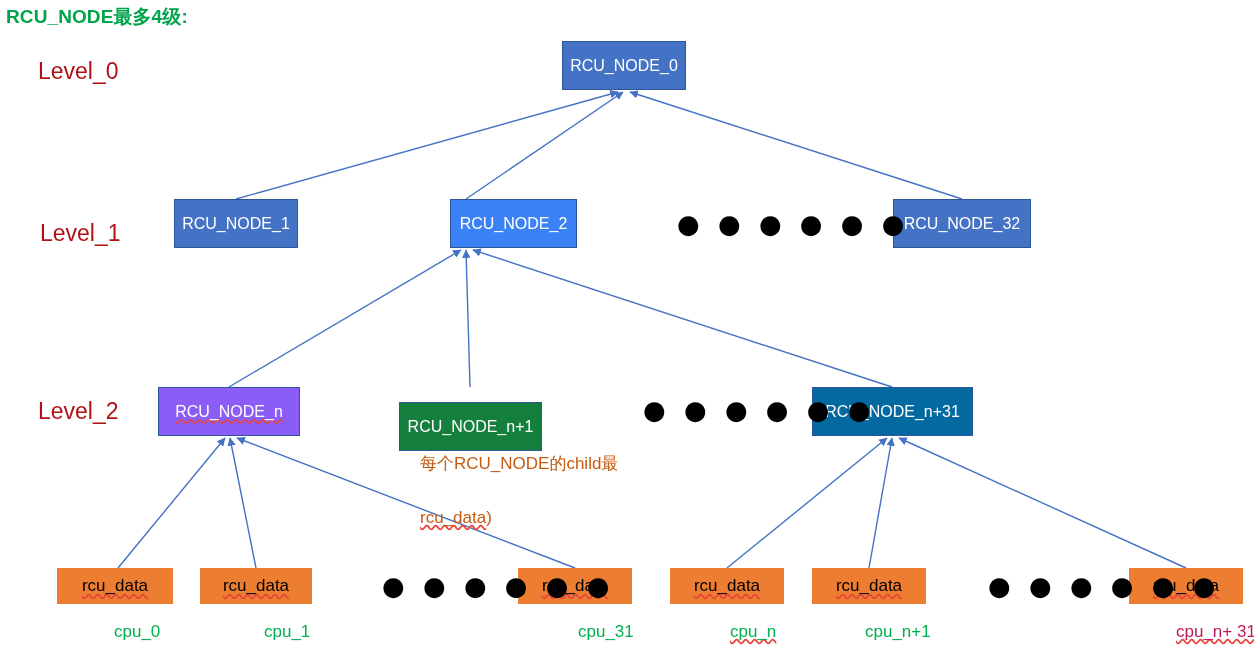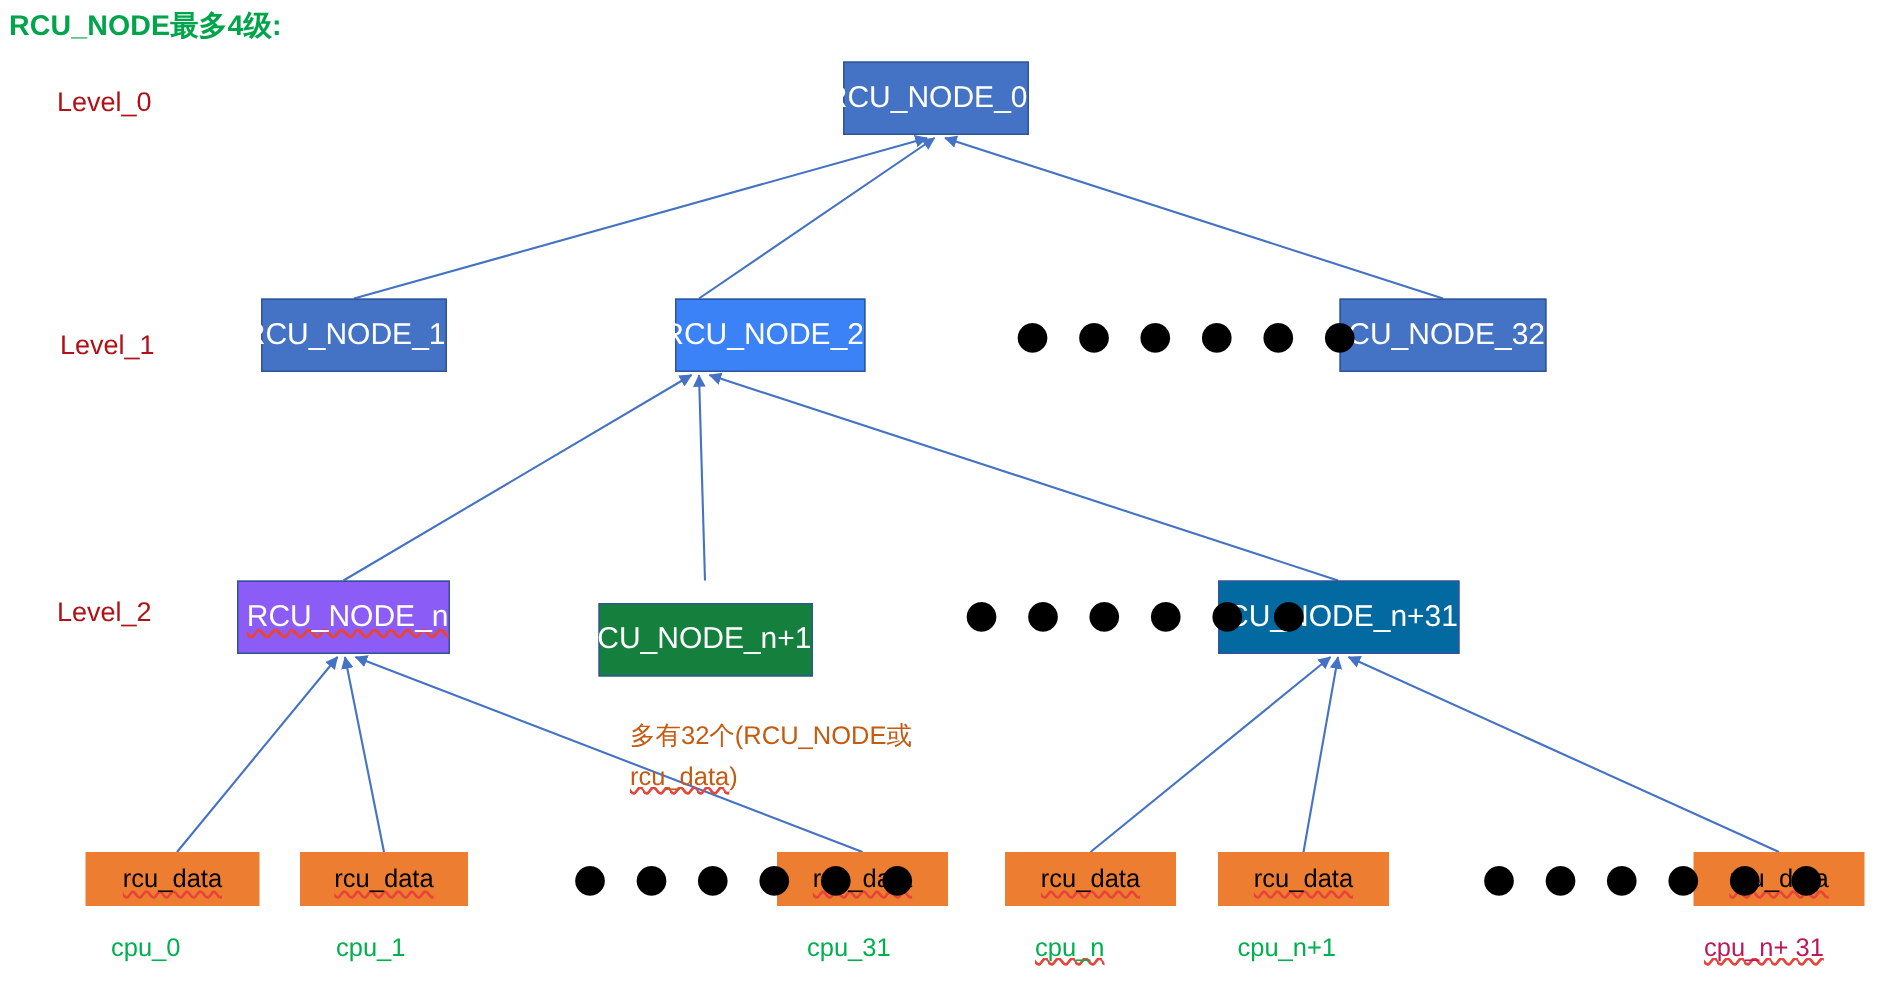--- a/index.html
+++ b/index.html
@@ -7,34 +7,34 @@
        font-family:"Liberation Sans","DejaVu Sans",sans-serif;}
 
   #canvas{position:absolute;left:0;top:0;width:1254px;height:664px;}
 
   svg.edges{position:absolute;left:0;top:0;width:1254px;height:664px;pointer-events:none;}
 
   .hdr{position:absolute;color:#00A44B;font-weight:bold;font-size:19px;letter-spacing:.1px;white-space:nowrap;}
   .hdr1{left:6px;top:4px;}
   .hdr2{left:6px;top:31px;}
 
-  .lvl{position:absolute;color:#B01116;font-size:18px;white-space:nowrap;}
+  .lvl{position:absolute;color:#B01116;font-size:23px;white-space:nowrap;}
 
   .node{position:absolute;background:#4472C4;border:1px solid #2F5597;
-        color:#fff;font-size:20px;display:flex;align-items:center;justify-content:flex-end;
+        color:#fff;font-size:16px;display:flex;align-items:center;justify-content:center;
         box-sizing:border-box;white-space:nowrap;}
 
   .leaf{position:absolute;background:#ED7D31;color:#000;font-size:17px;
         display:flex;align-items:center;justify-content:center;
         box-sizing:border-box;white-space:nowrap;}
 
   .sq{text-decoration:underline wavy #E8443A;text-decoration-skip-ink:none;
       text-underline-offset:2px;}
 
-  .cpu{position:absolute;color:#00B050;font-size:17px;white-space:nowrap;}
+  .cpu{position:absolute;color:#00B050;font-size:17px;white-space:nowrap;margin-left:40px;}
   .cpu.sq{text-decoration:underline wavy #E8443A;text-underline-offset:1px;}
 
   .dots{position:absolute;color:#000;font-size:26px;letter-spacing:5px;
         white-space:nowrap;font-family:"DejaVu Sans",sans-serif;line-height:1;}
 
   .note{position:absolute;color:#C55A11;font-size:17px;line-height:27px;width:265px;}
   .note .u{text-decoration:underline wavy #E8443A;text-underline-offset:1px;}
 </style>
 </head>
 <body>
@@ -120,18 +120,18 @@
       <div class="cpu sq" style="left: 1136px; top: 622px; color: #be185d; text-align: right;">cpu_n+ 31</div>
     </div>
   <div id="dots-layer">
       <div class="dots" style="left: 677px; top: 211px;">● ● ● ● ● ●</div>
       <div class="dots" style="left: 643px; top: 397px;">● ● ● ● ● ●</div>
       <div class="dots" style="left: 382px; top: 573px;">● ● ● ● ● ●</div>
       <div class="dots" style="left: 988px; top: 573px;">● ● ● ● ● ●</div>
     </div>
 
   <div class="note" style="left: 420px; top: 450px; color: rgb(197, 90, 17);">
+    <span>每个RCU_NODE的child最</span><br>
     <br>
-    <span>多有32个(RCU_NODE或</span><br>
     <span class="u">rcu_data</span><span>)</span>
   </div>
 
 </div>
 
 </body></html>

